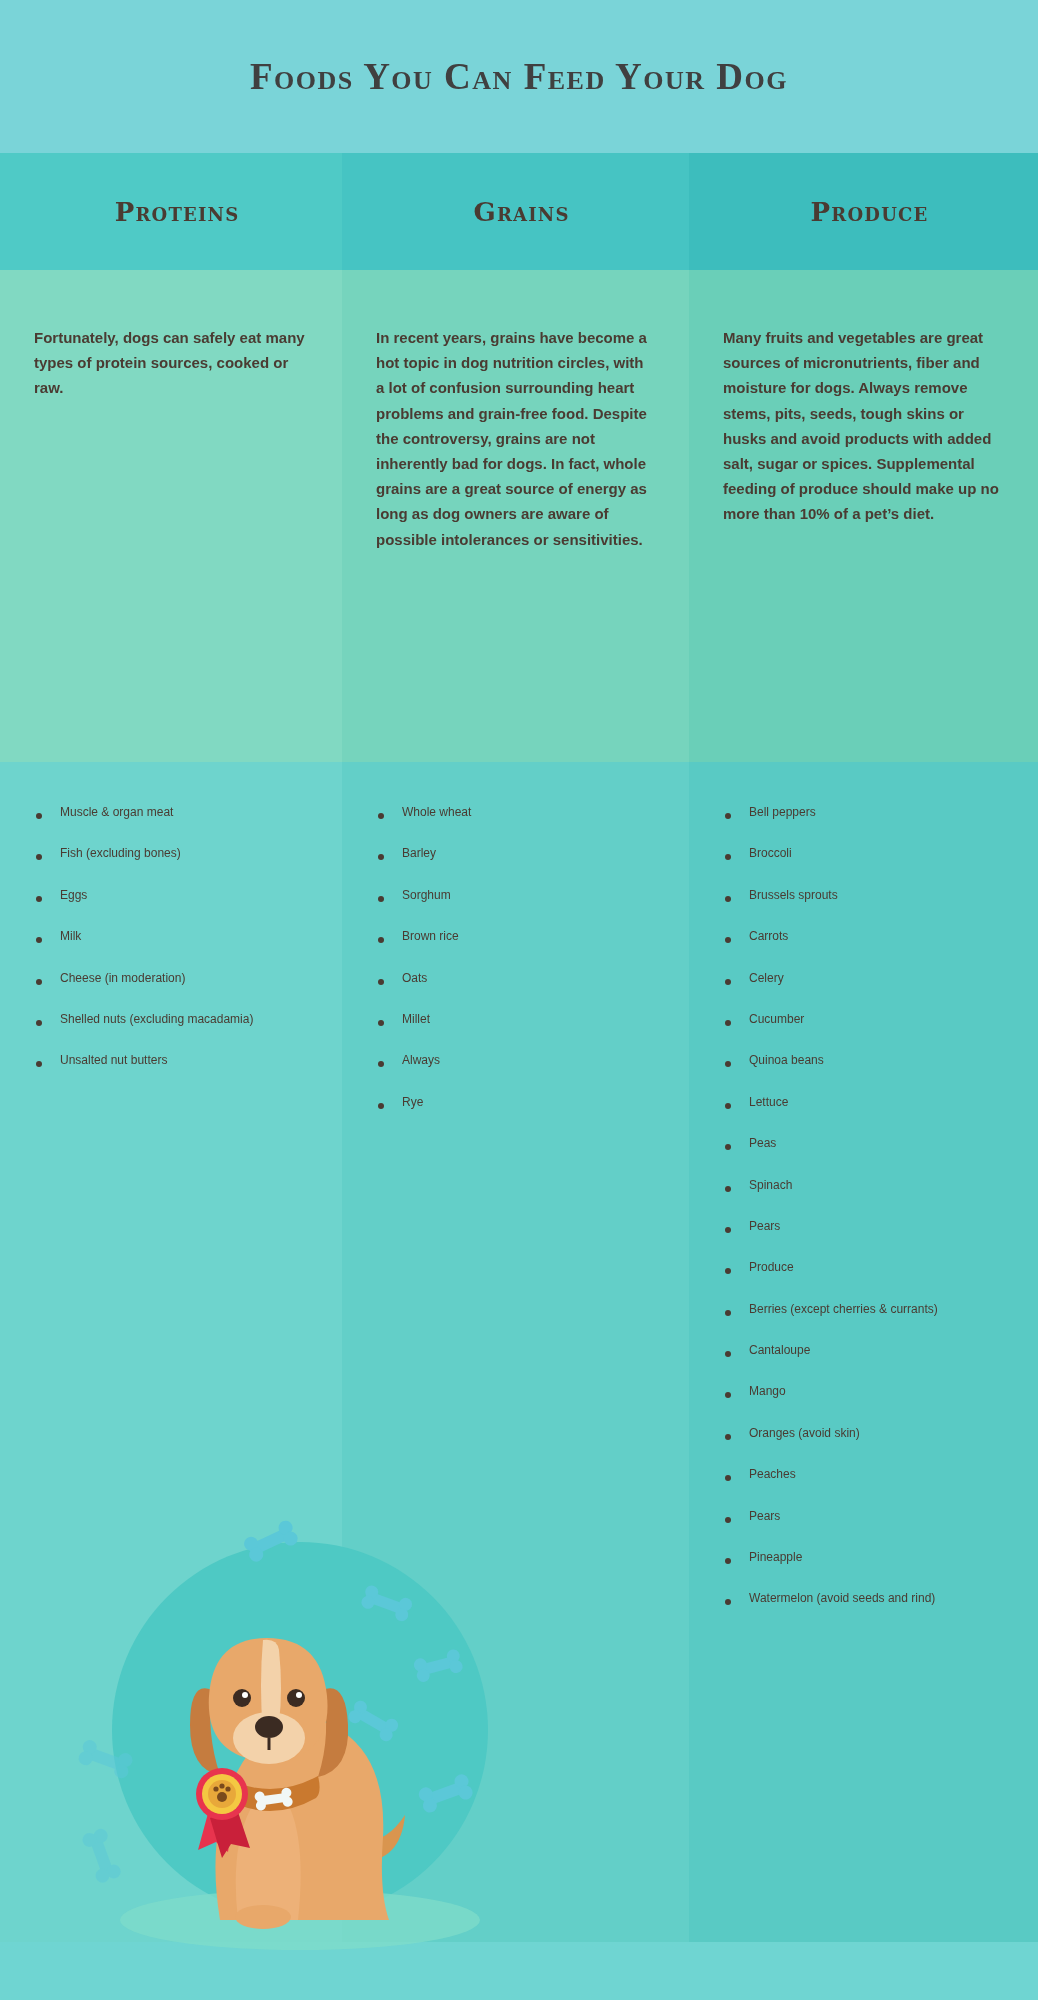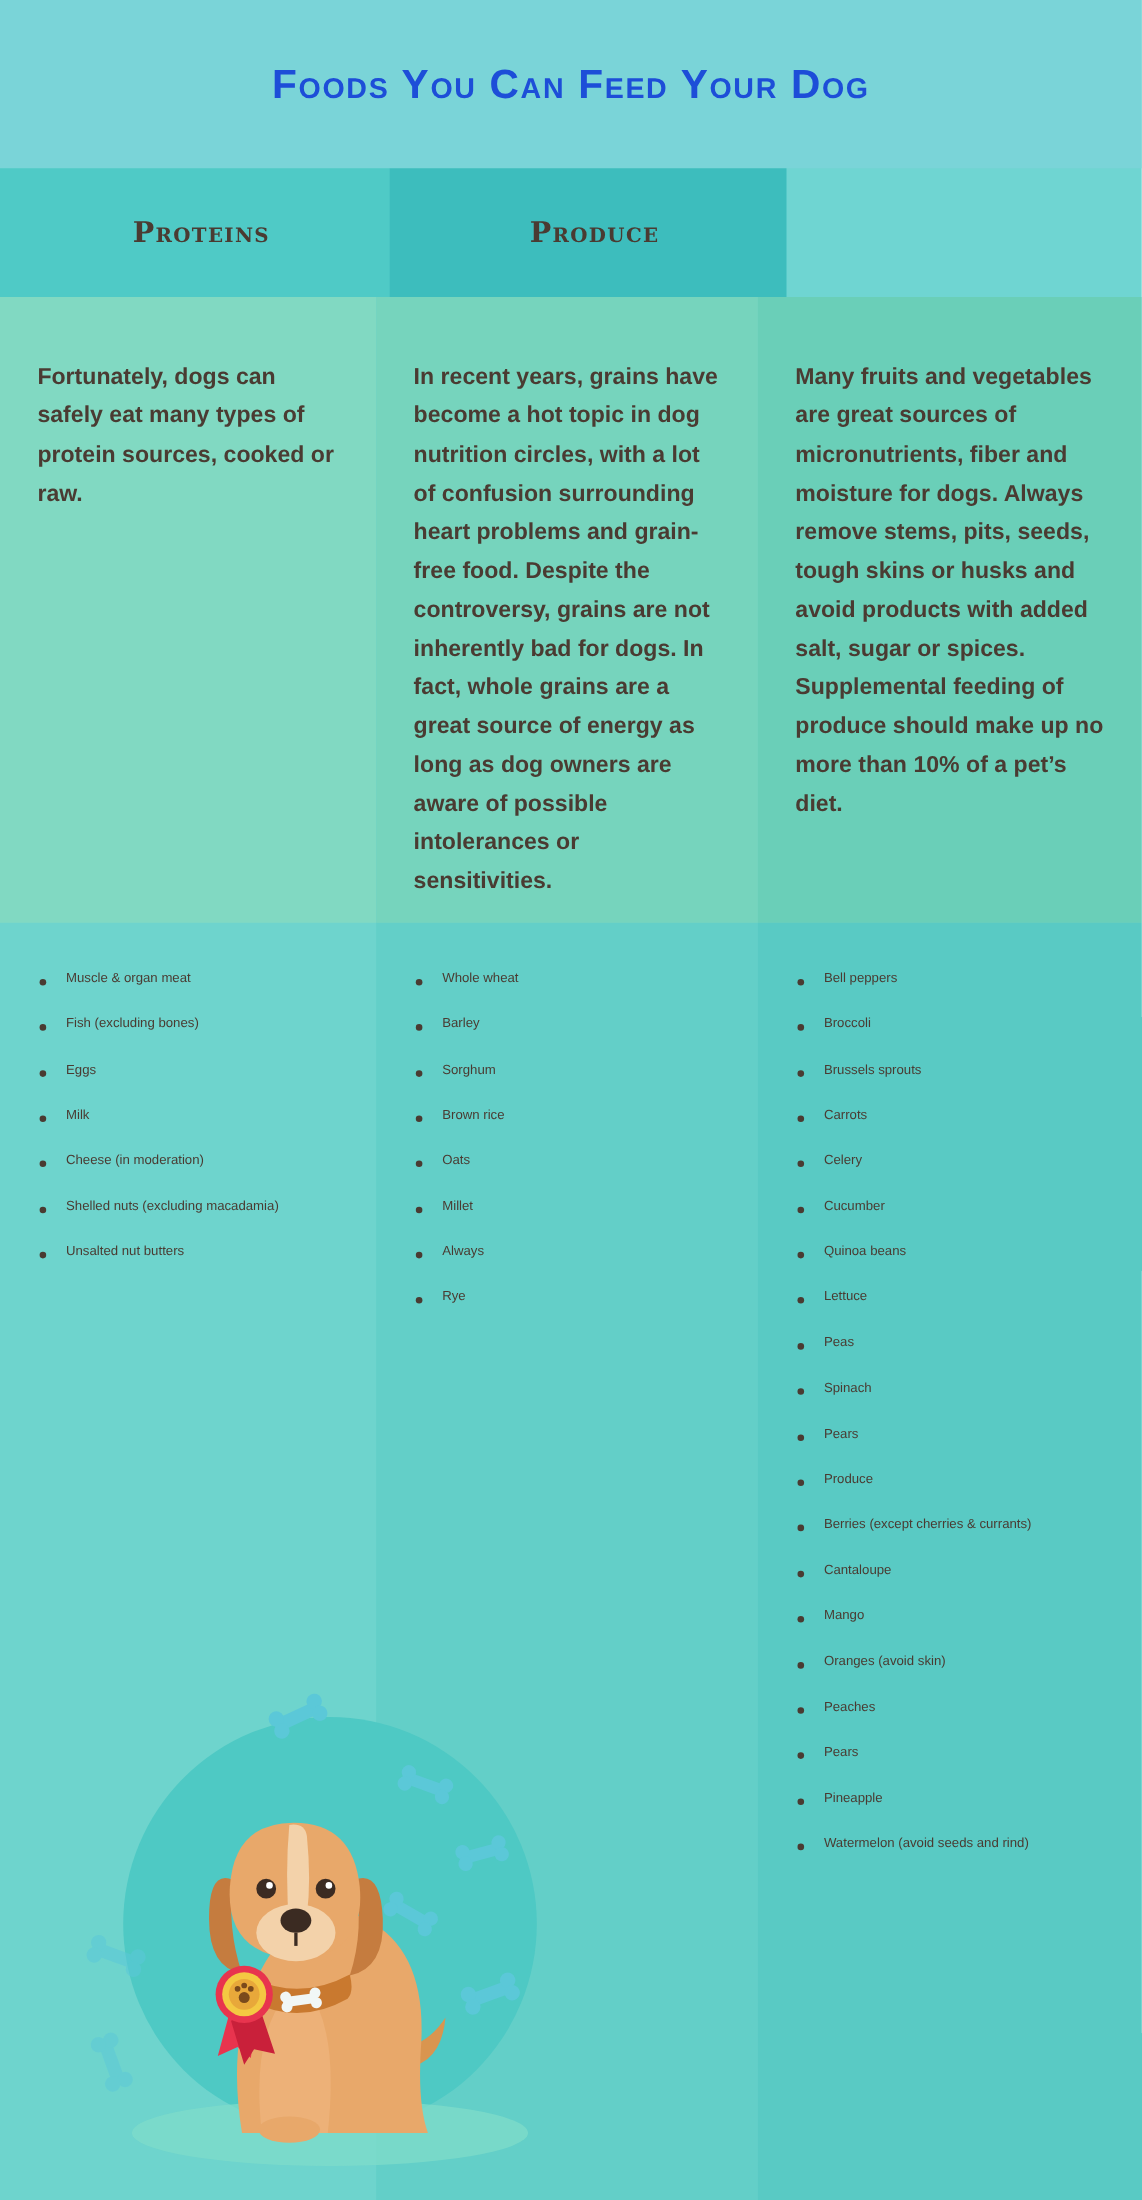--- a/index.html
+++ b/index.html
@@ -22,25 +22,25 @@
   
   .title-band {
     height: 153px;
     background: #7ad4d8;
     display: flex;
     align-items: center;
     justify-content: center;
   }
   .title-band h1 {
     margin: 0;
-    font-family: Liberation Sans, sans-serif;
+    font-family: Liberation Serif, serif;
     font-weight: bold;
     font-size: 37px;
     letter-spacing: 1.5px;
-    color: #1d4ed8;
+    color: #404040;
     font-variant: small-caps;
     text-transform: capitalize;
   }
 
   
   .header-band {
     display: flex;
     height: 117px;
   }
   .header-cell {
@@ -61,21 +61,21 @@
   .header-cell.c3 { width: 349px; background: #3dbdbd; }
 
   
   .intro-band {
     display: flex;
     min-height: 492px;
   }
   .intro-cell {
     box-sizing: border-box;
     padding: 55px 34px 20px 34px;
-    font-size: 21px;
+    font-size: 15px;
     line-height: 1.68;
     font-weight: bold;
     color: #4a3b32;
   }
   .intro-cell.c1 { width: 342px; background: #81d9c2; }
   .intro-cell.c2 { width: 347px; background: #76d4bd; }
   .intro-cell.c3 { width: 349px; background: #6acfb8; }
 
   
   .list-band {
@@ -129,20 +129,21 @@
 <body>
 
 <div class="infographic">
 
   <div class="title-band">
     <h1>Foods You Can Feed Your Dog</h1>
   </div>
 
   <div class="header-band">
     <div class="header-cell c1">Proteins</div>
+    <div class="header-cell c2">Grains</div>
     <div class="header-cell c3">Produce</div>
   </div>
 
   <div class="intro-band">
     <div class="intro-cell c1">Fortunately, dogs can safely eat many types of protein sources, cooked or raw.</div>
     <div class="intro-cell c2">In recent years, grains have become a hot topic in dog nutrition circles, with a lot of confusion surrounding heart problems and grain-free food. Despite the controversy, grains are not inherently bad for dogs. In fact, whole grains are a great source of energy as long as dog owners are aware of possible intolerances or sensitivities.</div>
     <div class="intro-cell c3">Many fruits and vegetables are great sources of micronutrients, fiber and moisture for dogs. Always remove stems, pits, seeds, tough skins or husks and avoid products with added salt, sugar or spices. Supplemental feeding of produce should make up no more than 10% of a pet’s diet.</div>
   </div>
 
   <div class="list-band">

